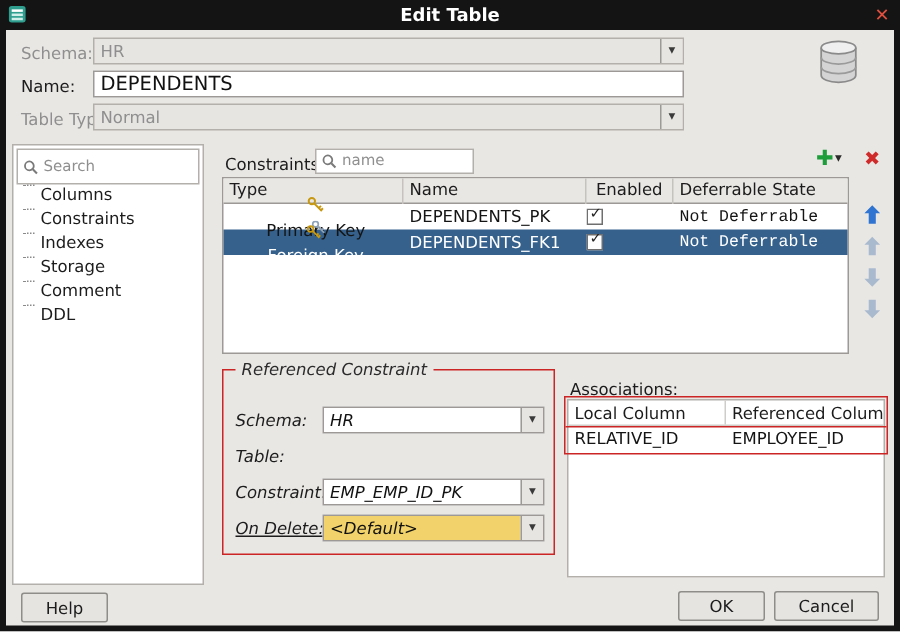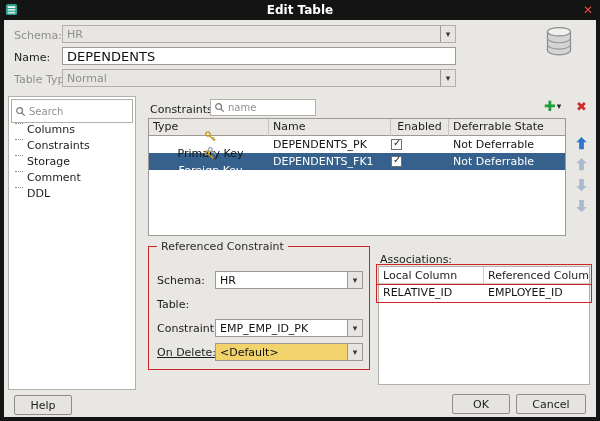--- a/index.html
+++ b/index.html
@@ -63,32 +63,32 @@
   .th.c-type { width:120px; }
   .th.c-name { width:122px; }
   .th.c-enabled { width:58px; text-align:center; }
   .th.c-def { flex:1; border-right:0; }
   .trow { display:flex; height:17px; align-items:center; font-size:11px; color:#141414; }
   .trow.selected { background:var(--selection,#35618c); color:#ffffff; }
   .td { overflow:hidden; white-space:nowrap;flex-direction:column; }
   .td.c-type { width:120px; display:flex; align-items:center; gap:4px; padding-left:3px; }
   .td.c-name { width:122px; padding-left:4px; }
   .td.c-enabled { width:58px; display:flex; justify-content:center; }
-  .td.c-def { flex:1; padding-left:4px; }
+  .td.c-def { flex:1; padding-left:4px;font-family:Liberation Mono, monospace; }
   .checkbox { position:relative; width:11px; height:11px; background:#ffffff; border:1px solid #6f6f6f; display:inline-block; }
   .checkbox::after { content:"✓"; position:absolute; left:1px; top:-3px; font-size:10px; font-weight:bold; color:#222222; }
 
   
   .move-btns { position:absolute; left:569px; top:116px; width:17px; display:flex; flex-direction:column; gap:7px; align-items:center; }
   .arrow { display:block; cursor:default; }
   .arrow.active path { fill:var(--arrow_active,#2f74d0); }
   .arrow.inactive path { fill:var(--arrow_inactive,#a9bacf); }
 
   
-  .ref-group { position:absolute; left:144px; top:226px; width:222px; height:124px; border:1px solid var(--annotation,#cc2525); }
+  .ref-group { position:absolute; left:144px; top:226px; width:222px; height:124px; border:1px solid var(--annotation,#cc2525);font-style:italic; }
   .ref-title { position:absolute; top:-7px; left:8px; background:#e9e7e4; padding:0 4px; font-size:11px; color:#2b2b2b; white-space:nowrap; }
   .ref-label { position:absolute; left:8px; font-size:11px; color:#1c1c1c; white-space:nowrap; }
   .rl1 { top:27px; } .rl2 { top:51px; } .rl3 { top:75px; } .rl4 { top:99px; text-decoration:underline; }
   .ref-combo { left:66px; width:148px; }
   .rc1 { top:24px; } .rc2 { top:48px; } .rc3 { top:72px; } .rc4 { top:96px; }
   .hl { background:var(--on_delete_highlight,#f2d36b); }
 
   
   .assoc-label { position:absolute; left:376px; top:233px; font-size:11px; color:#1c1c1c; }
   .assoc-table { position:absolute; left:374px; top:246px; width:212px; height:119px; background:#ffffff; border:1px solid #b3b0ac; }
@@ -154,20 +154,23 @@
           <line x1="7.5" y1="7.5" x2="10.5" y2="10.5" stroke="#7a7a7a" stroke-width="1.5"></line>
         </svg>
         <input placeholder="Search" style="">
       </div>
       <div class="tree">
         <div class="tree-item">
             <span>Columns</span>
           </div>
         <div class="tree-item">
             <span>Constraints</span>
+          </div>
+        <div class="tree-item">
+            <span>Indexes</span>
           </div>
         <div class="tree-item">
             <span>Storage</span>
           </div>
         <div class="tree-item">
             <span>Comment</span>
           </div>
         <div class="tree-item">
             <span>DDL</span>
           </div>

